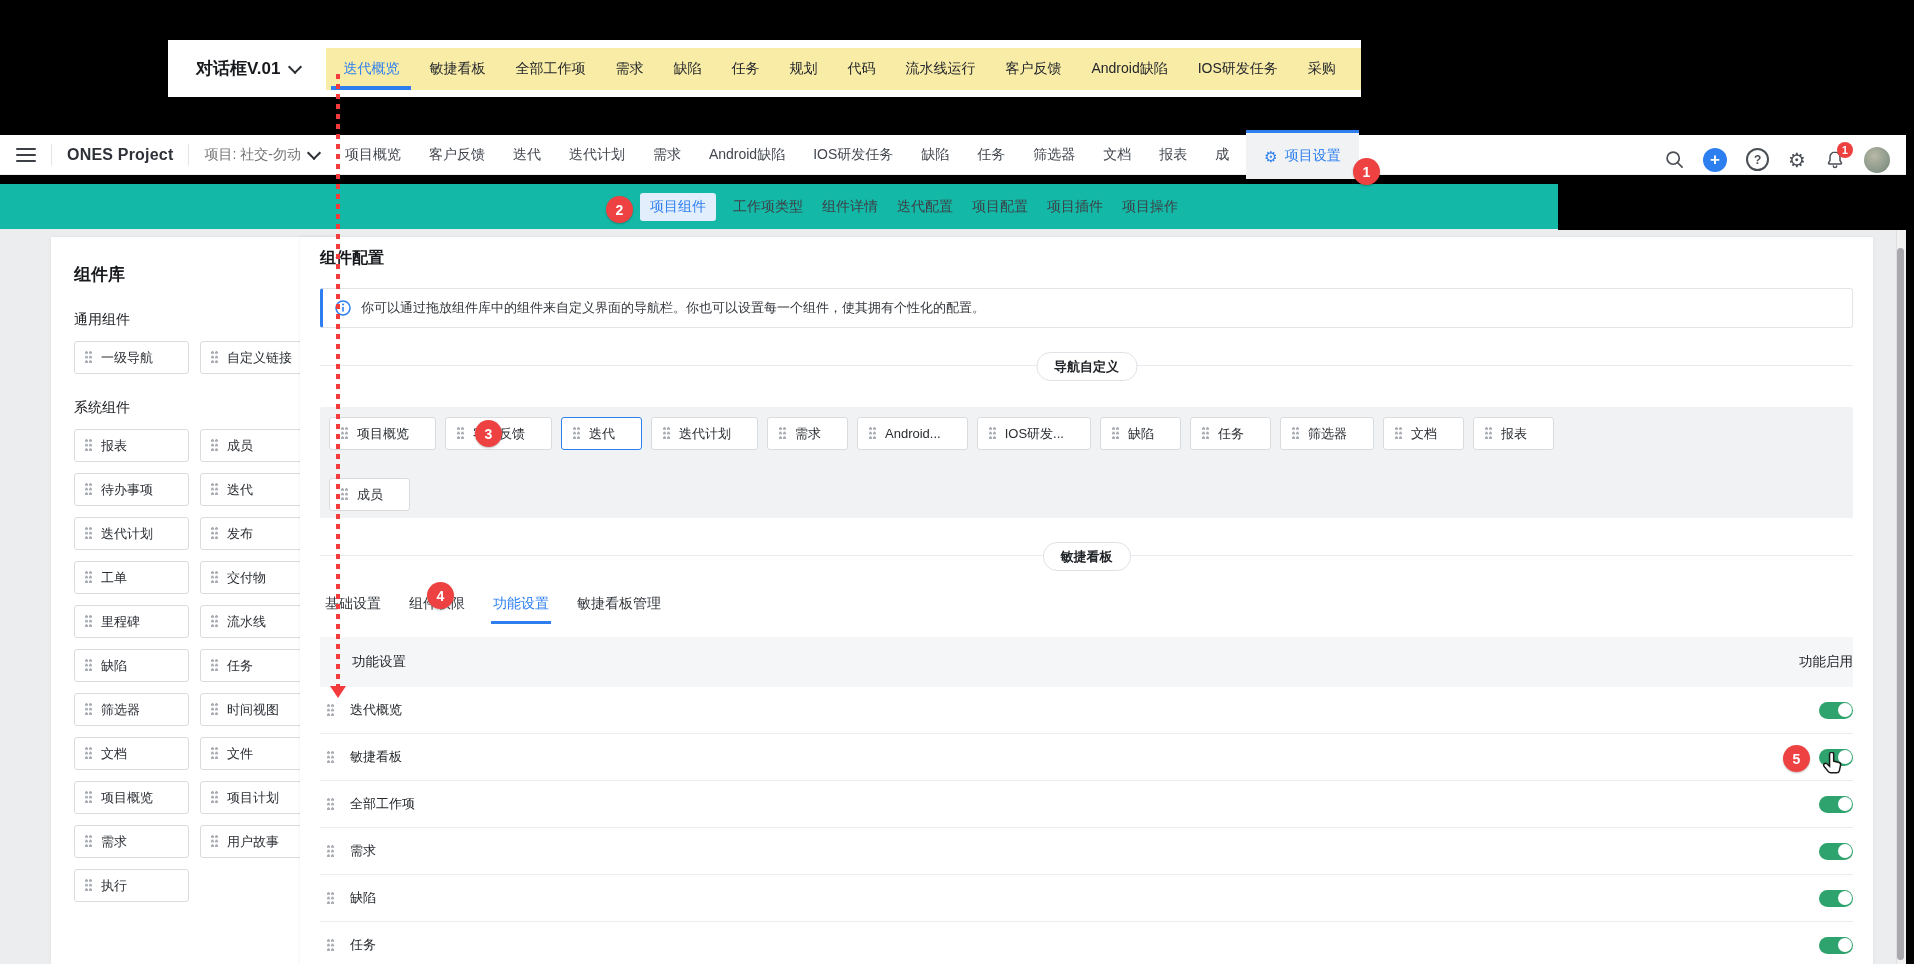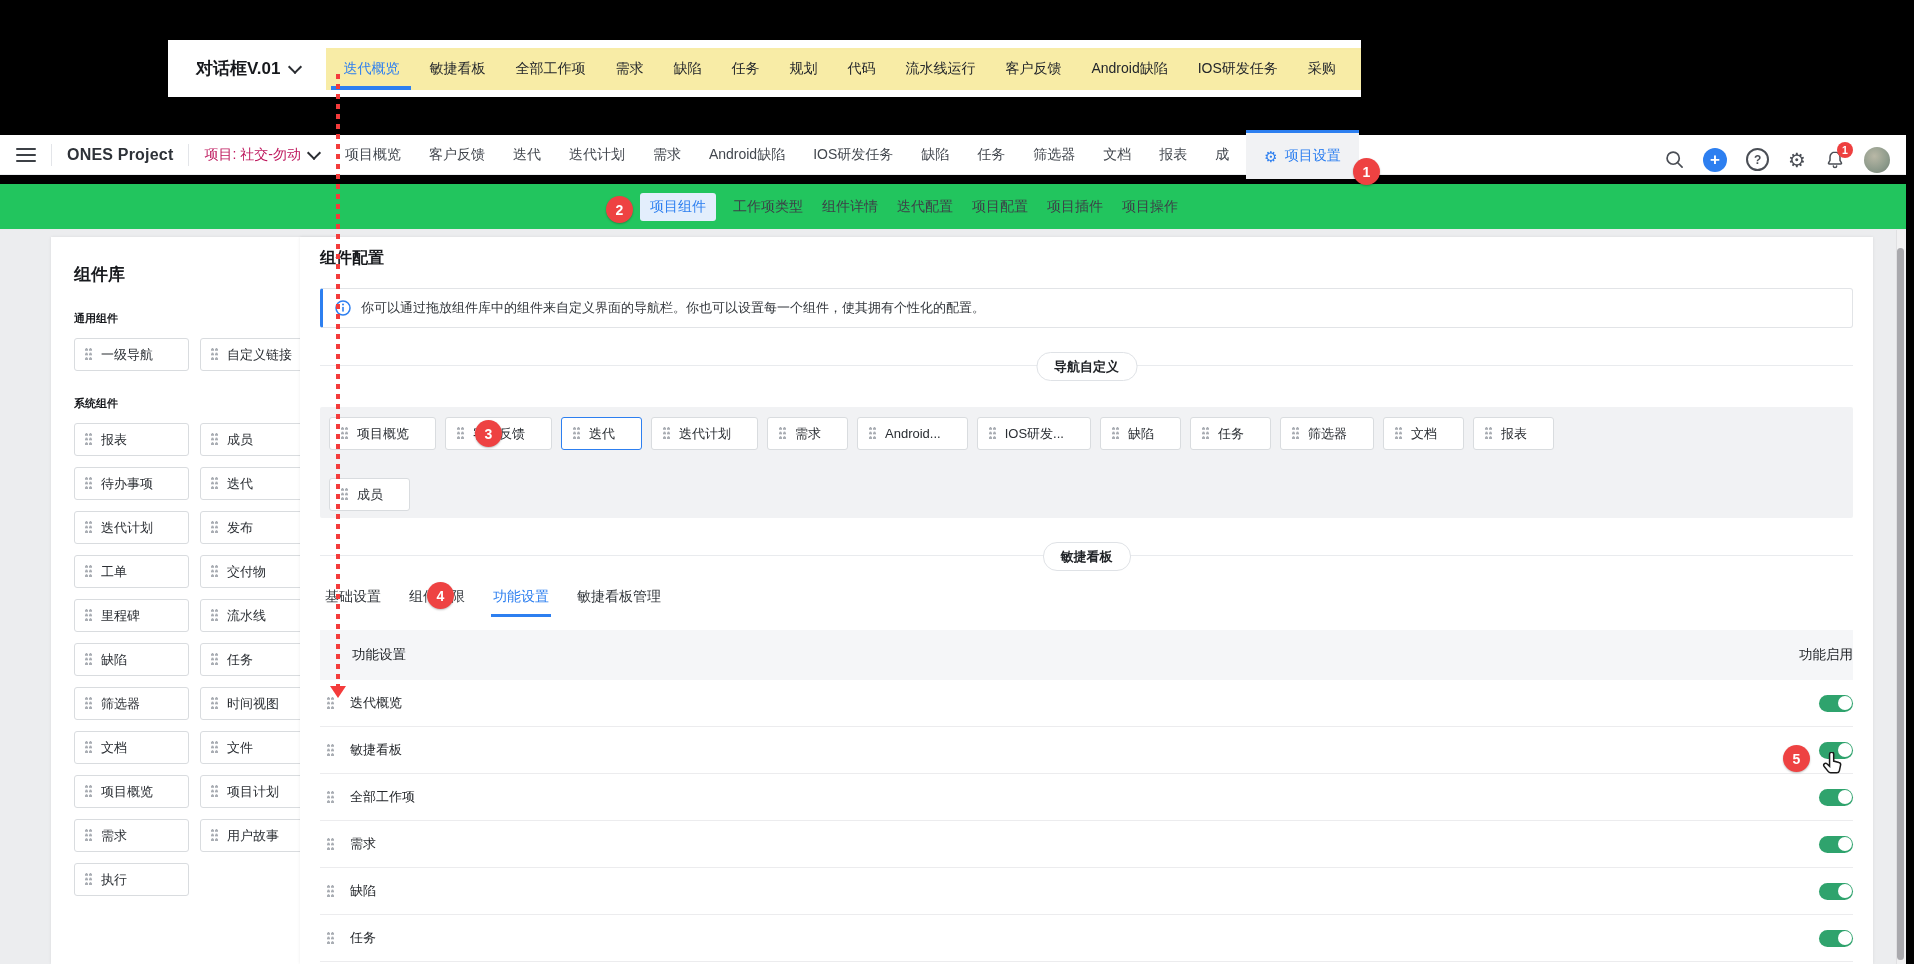--- a/index.html
+++ b/index.html
@@ -19,58 +19,58 @@
   .fb-tab.active{color:#2d7ff0;}
   .fb-underline{position:absolute;left:3px;right:3px;bottom:0;height:4px;background:#2d7ff0;}
   
   .app-header{position:absolute;left:0;top:135px;width:1906px;height:40px;background:#fff;
               border-bottom:1px solid #eceef0;display:flex;align-items:center;box-sizing:border-box;}
   .hamburger{margin-left:16px;width:20px;height:14px;display:flex;flex-direction:column;
              justify-content:space-between;cursor:pointer;}
   .hamburger i{height:2px;background:#3c4046;border-radius:1px;}
   .vdiv{width:1px;height:22px;background:#e3e5e9;margin:0 15px;}
   .brand{font-size:16px;font-weight:700;color:#2e3238;letter-spacing:.2px;cursor:pointer;}
-  .proj{display:flex;align-items:center;gap:8px;font-size:14px;color:#be185d;cursor:pointer;white-space:nowrap;}
+  .proj{display:flex;align-items:center;gap:8px;font-size:14px;color:#737373;cursor:pointer;white-space:nowrap;}
   .main-nav{display:flex;align-items:center;gap:28px;margin-left:26px;font-size:14px;color:#42474e;white-space:nowrap;}
   .main-nav .nav-item{cursor:pointer;}
   .nav-more{width:17px;overflow:hidden;}
   .settings-tab{height:49px;margin-left:14px;display:flex;align-items:center;gap:7px;padding:0 18px;
                 background:#f1f2f4;color:#2d7ff0;border-top:3px solid #2d7ff0;box-sizing:border-box;
                 font-size:14px;cursor:pointer;white-space:nowrap;}
   .settings-tab .gear{font-size:15px;line-height:1;}
   .header-icons{position:absolute;right:16px;top:0;height:49px;display:flex;align-items:center;gap:19px;}
   .hicon{cursor:pointer;display:flex;align-items:center;justify-content:center;}
   .plus-btn{width:24px;height:24px;border-radius:50%;background:#2d7ff0;color:#fff;font-size:17px;
             font-weight:700;display:flex;align-items:center;justify-content:center;line-height:1;}
   .help-btn{width:19px;height:19px;border-radius:50%;border:2px solid #4a4e55;color:#4a4e55;
             font-size:12px;font-weight:700;display:flex;align-items:center;justify-content:center;}
   .gear-big{font-size:20px;color:#4a4e55;line-height:1;}
   .bell-wrap{position:relative;}
   .mini-badge{position:absolute;top:-7px;right:-8px;min-width:16px;height:16px;border-radius:8px;
               background:#ee3f3f;color:#fff;font-size:10.5px;font-weight:700;display:flex;
               align-items:center;justify-content:center;padding:0 4px;box-sizing:border-box;}
   .avatar{width:26px;height:26px;border-radius:50%;background:radial-gradient(circle at 40% 35%,#b9b8a6,#8d9a8b 60%,#6f7d72);}
   
-  .subnav{position:absolute;left:0;top:184px;width:1906px;height:46px;background:#22c55e;
+  .subnav{position:absolute;left:0;top:184px;width:1558px;height:46px;background:#14b8a6;
           border-bottom:1px solid #e9ebed;box-sizing:border-box;}
   .subnav-row{position:absolute;left:640px;top:0;height:46px;display:flex;align-items:center;gap:15px;
               font-size:14px;color:#3c4147;white-space:nowrap;}
   .subnav-item{cursor:pointer;padding:5px 2px;}
   .subnav-item.active{background:#e3eefc;color:#2d7ff0;padding:5px 10px;border-radius:3px;}
   
   .page-bg{position:absolute;left:0;top:230px;width:1906px;height:734px;background:#ecedef;}
   .card{position:absolute;background:#ffffff;box-shadow:0 0 3px rgba(0,0,0,.08);}
   .sidebar{left:7px;top:237px;width:286px;height:727px;overflow:hidden;margin-left:44px;}
   .sb-title{margin:26px 0 0 23px;font-size:17px;font-weight:700;color:#17191d;}
   .sb-search{margin:15px 22px 0 23px;height:30px;border:1px solid #d8dadd;border-radius:3px;
              display:flex;align-items:center;gap:8px;padding:0 10px;background:#fff;}
   .sb-search input{border:0;outline:0;flex:1;font-size:13.5px;color:#333;min-width:0;
                    font-family:"Liberation Sans","DejaVu Sans",sans-serif;background:transparent;}
   .sb-search input::placeholder{color:#b9bdc3;}
-  .sb-group-title{margin:25px 0 12px 23px;font-size:11px;font-weight:700;color:#17191d;}
+  .sb-group-title{margin:25px 0 12px 23px;font-size:14px;font-weight:400;color:#17191d;}
   .sb-grid{margin:0 22px 0 23px;display:grid;grid-template-columns:1fr 1fr;gap:11px;}
   .chip{height:33px;border:1px solid #d9dcdf;border-radius:3px;background:#fff;display:flex;
         align-items:center;gap:9px;padding:0 8px 0 10px;font-size:13px;color:#2a2e33;
         cursor:grab;box-sizing:border-box;white-space:nowrap;}
   .handle{flex:0 0 auto;width:7px;height:13px;
           background-image:radial-gradient(circle at 1.5px 1.5px,#a9adb3 1.3px,transparent 1.5px);
           background-size:4px 4.6px;}
   
   .main-card{left:300px;top:237px;width:1573px;height:727px;overflow:hidden;}
   .m-title{margin:11px 20px 0;font-size:16px;font-weight:700;color:#17191d;height:19px;}
@@ -81,21 +81,21 @@
   .section-divider::before{content:'';position:absolute;left:0;right:0;top:13px;border-top:1px solid #e9ebee;}
   .pill{position:absolute;left:50%;top:0;transform:translateX(-50%);height:27px;padding:0 17px;
         background:#fff;border:1px solid #dfe2e6;border-radius:14px;font-size:13px;font-weight:700;
         color:#202327;display:flex;align-items:center;white-space:nowrap;}
   .chip-zone{margin:28px 20px 0;background:#f1f2f4;border-radius:2px;padding:10px 9px 7px;
              display:flex;flex-wrap:wrap;column-gap:9px;row-gap:14px;align-content:flex-start;}
   .chip-zone .chip{padding:0 26px 0 11px;}
   .chip.selected{border:1px solid #2d7ff0;}
   .flex-break{flex-basis:100%;height:0;}
   .detail-divider{margin-top:24px;}
-  .tabs{margin:19px 0 0 25px;display:flex;gap:28px;font-size:14px;color:#33373c;}
+  .tabs{margin:26px 0 0 25px;display:flex;gap:28px;font-size:14px;color:#33373c;}
   .tab{position:relative;padding-bottom:11px;cursor:pointer;white-space:nowrap;}
   .tab.active{color:#2d7ff0;}
   .tab.active::after{content:'';position:absolute;left:-2px;right:-2px;bottom:0;height:3px;background:#2d7ff0;}
   .ftable{margin:13px 20px 0;}
   .thead{height:50px;background:#f5f6f8;display:flex;align-items:center;justify-content:space-between;
          padding:0 0 0 32px;font-size:13.5px;color:#24272b;}
   .trow{height:47px;border-bottom:1px solid #ececee;display:flex;align-items:center;gap:16px;
         padding-left:7px;font-size:13px;color:#24272b;box-sizing:border-box;}
   .trow .spacer{flex:1;}
   .toggle{width:34px;height:17px;border-radius:9px;background:#2fa36d;position:relative;cursor:pointer;flex:0 0 auto;}

